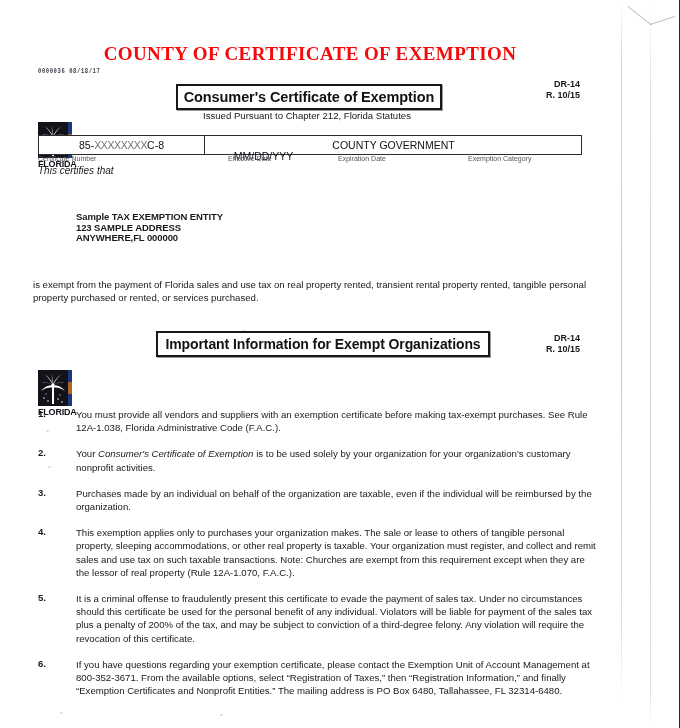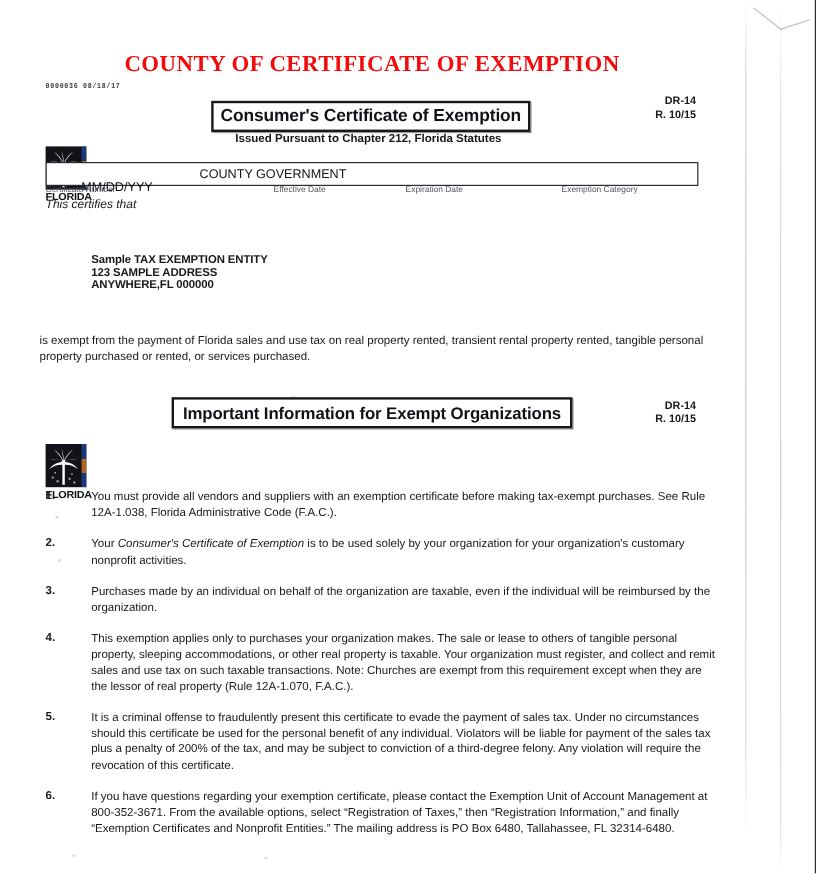--- a/index.html
+++ b/index.html
@@ -133,32 +133,32 @@
     color: #101216;
   }
   .boxed.cert {
     left: 176px; top: 84px;
     width: 262px; height: 22px;
     line-height: 22px;
     font-size: 14.5px;
     letter-spacing: -0.1px;
   }
   .boxed.info {
-    left: 143px; top: 331px;
+    left: 156px; top: 331px;
     width: 330px; height: 22px;
     line-height: 22px;
     font-size: 14px;
     letter-spacing: -0.1px;
   }
   .subtitle {
     position: absolute;
     left: 176px; top: 110px;
     width: 262px;
     text-align: center;
-    font-weight: bold;
+    font-weight: normal;
     font-size: 9.6px;
     color: #16181c;
   }
 
   
   .dr-block {
     position: absolute;
     text-align: right;
     font-weight: bold;
     font-size: 9px;
@@ -314,20 +314,25 @@
 <div class="boxed cert">Consumer's Certificate of Exemption</div>
 
 <div class="subtitle">Issued Pursuant to Chapter 212, Florida Statutes</div>
 
 <div class="dr-block dr-1">
   <div>DR-14</div>
   <div>R. 10/15</div>
 </div>
 
 <div class="cert-table">
+  <div class="cell c-num">
+    <span>85-</span>
+      <span class="masked">XXXXXXXX</span>
+      <span>C-8</span>
+  </div>
   <div class="cell c-eff">MM/DD/YYY</div>
   <div class="cell c-cat">COUNTY GOVERNMENT</div>
 </div>
 
 <div class="cert-labels">
   <span class="lbl-num">Certificate Number</span>
   <span class="lbl-eff">Effective Date</span>
   <span class="lbl-exp">Expiration Date</span>
   <span class="lbl-cat">Exemption Category</span>
 </div>

